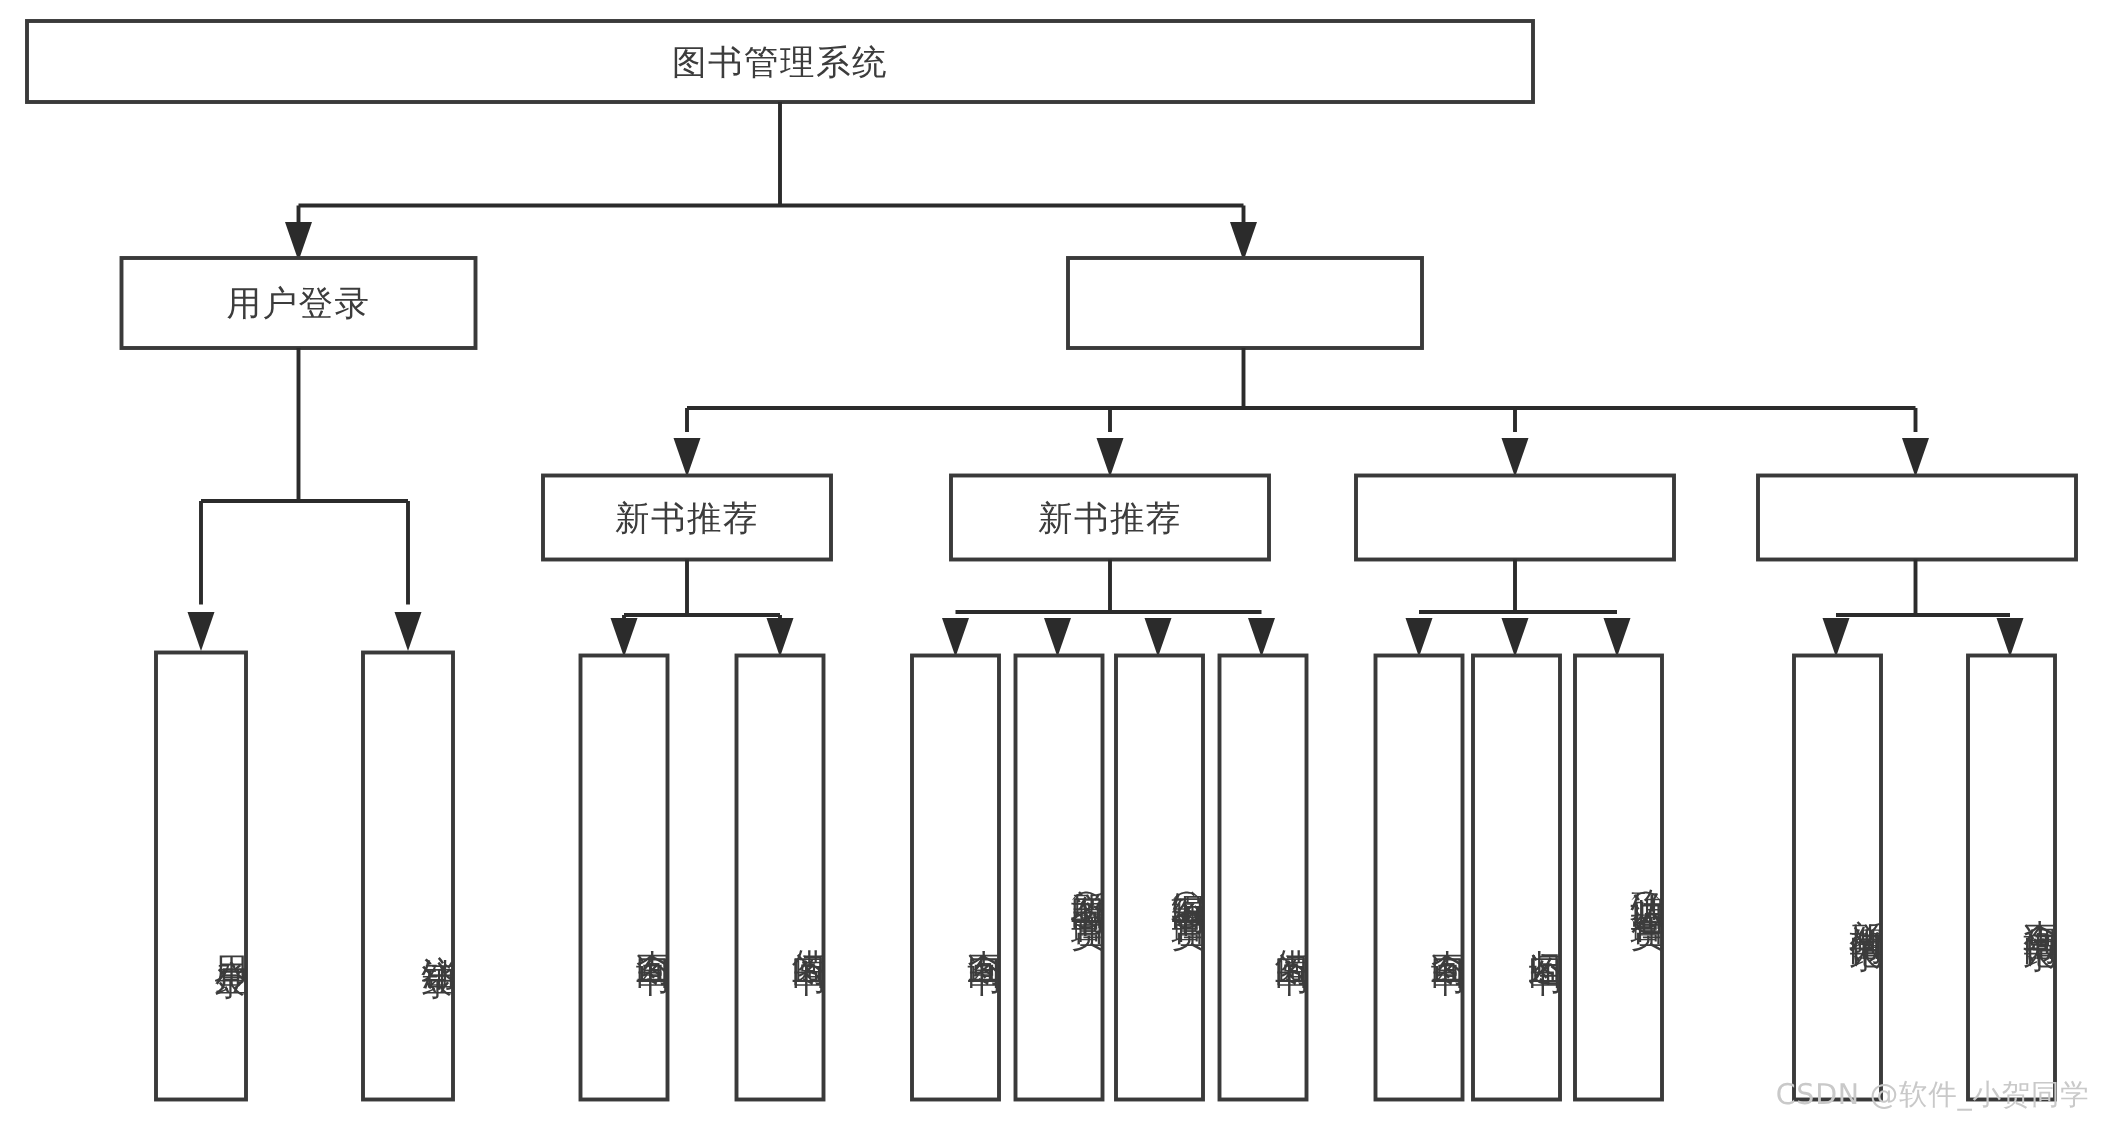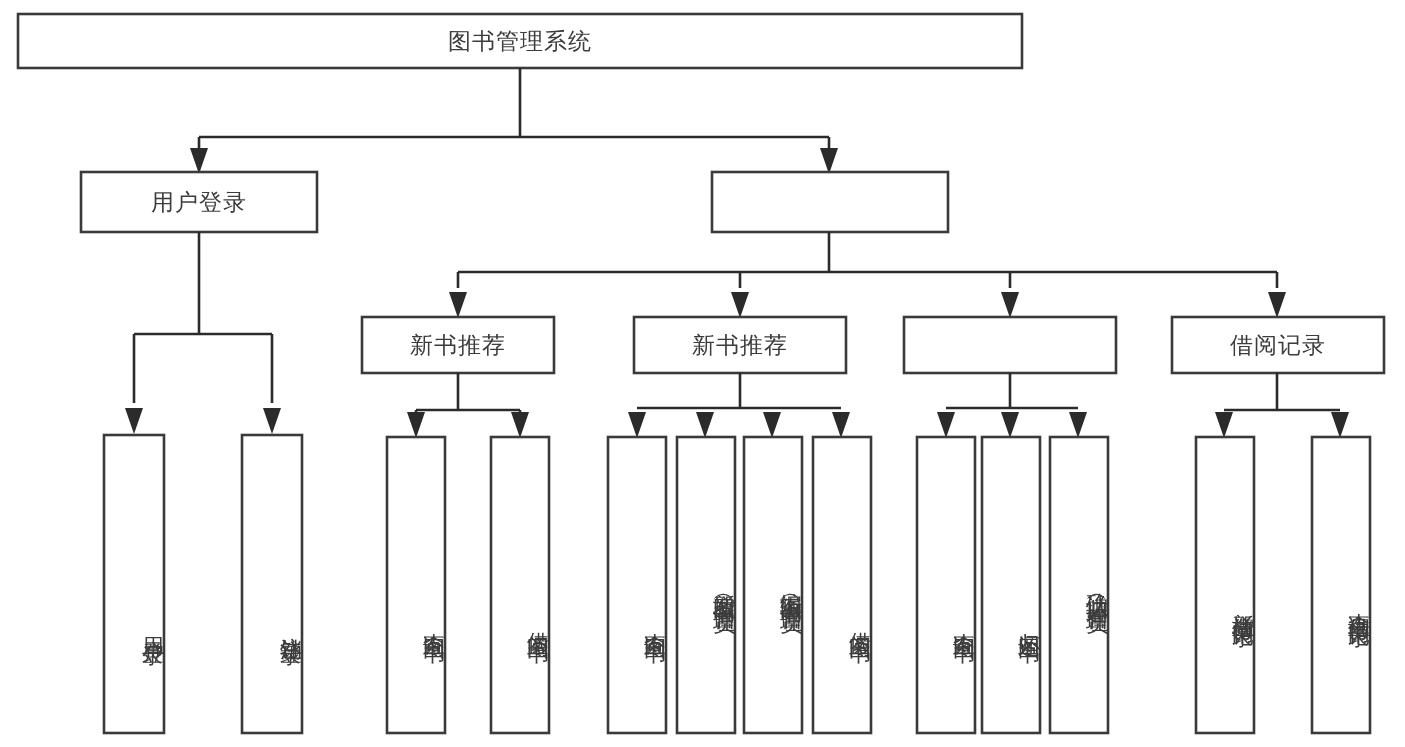--- a/index.html
+++ b/index.html
@@ -163,33 +163,33 @@
     <rect class="node-box" x="1196" y="437" width="58" height="296"></rect>
     <rect class="node-box" x="1312" y="437" width="58" height="296"></rect>
   </svg>
 
   <div class="node-label" style="left:18px; top:14px; width:1004px; height:54px;">图书管理系统</div>
 
   <div class="node-label" style="left:81px; top:172px; width:236px; height:60px;">用户登录</div>
 
   <div class="node-label" style="left:362px; top:317px; width:192px; height:56px;">新书推荐</div>
   <div class="node-label" style="left:634px; top:317px; width:212px; height:56px;">新书推荐</div>
-  <div class="node-label" style="left:1172px; top:317px; width:212px; height:56px;">借阅记录</div>
 
   <div class="node-label vertical" style="left:104px; top:435px; width:60px; height:298px; padding-top:82px; box-sizing:border-box;">用户登录</div>
   <div class="node-label vertical" style="left:242px; top:435px; width:60px; height:298px; padding-top:82px; box-sizing:border-box;">注销登录</div>
 
   <div class="node-label vertical" style="left:387px; top:437px; width:58px; height:296px; padding-top:72px; box-sizing:border-box;">查询图书</div>
   <div class="node-label vertical" style="left:491px; top:437px; width:58px; height:296px; padding-top:72px; box-sizing:border-box;">借阅图书</div>
 
   <div class="node-label vertical" style="left:608px; top:437px; width:58px; height:296px; padding-top:72px; box-sizing:border-box;">查询图书</div>
   <div class="node-label vertical" style="left:677px; top:437px; width:58px; height:296px; padding-top:6px; box-sizing:border-box;">新增图书（管理员）</div>
   <div class="node-label vertical" style="left:744px; top:437px; width:58px; height:296px; padding-top:6px; box-sizing:border-box;">编辑图书（管理员）</div>
   <div class="node-label vertical" style="left:813px; top:437px; width:58px; height:296px; padding-top:72px; box-sizing:border-box;">借阅图书</div>
 
   <div class="node-label vertical" style="left:917px; top:437px; width:58px; height:296px; padding-top:72px; box-sizing:border-box;">查询图书</div>
   <div class="node-label vertical" style="left:982px; top:437px; width:58px; height:296px; padding-top:72px; box-sizing:border-box;">归还图书</div>
   <div class="node-label vertical" style="left:1050px; top:437px; width:58px; height:296px; padding-top:6px; box-sizing:border-box;">确认归还（管理员）</div>
 
   <div class="node-label vertical" style="left:1196px; top:437px; width:58px; height:296px; padding-top:38px; box-sizing:border-box;">新增借阅记录</div>
   <div class="node-label vertical" style="left:1312px; top:437px; width:58px; height:296px; padding-top:38px; box-sizing:border-box;">查询借阅记录</div>
 
+  <div class="watermark">CSDN @软件_小贺同学</div>
 </div>
 
 </body></html>

